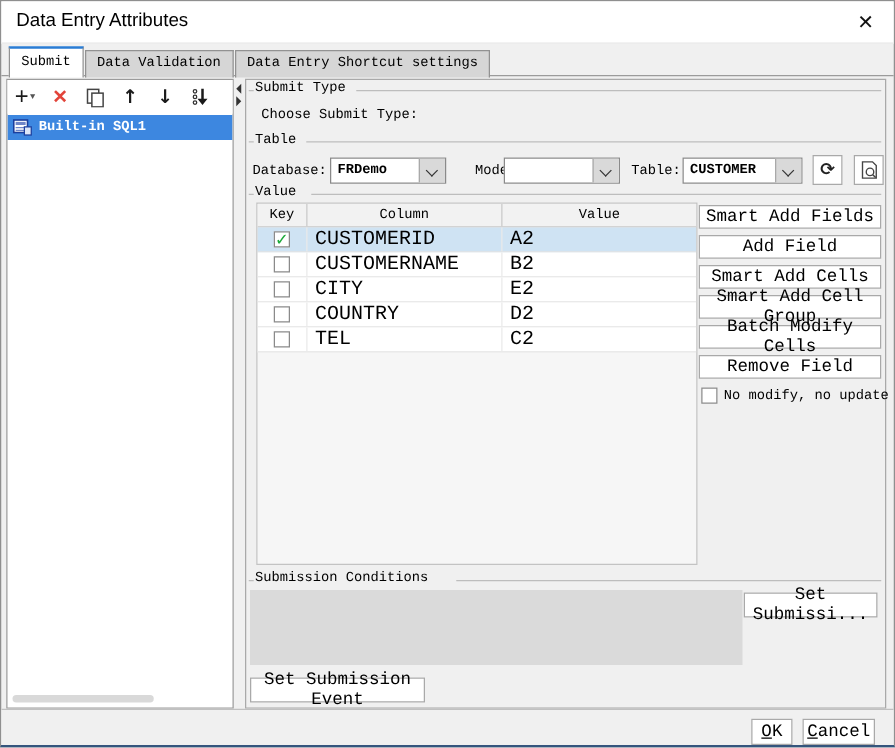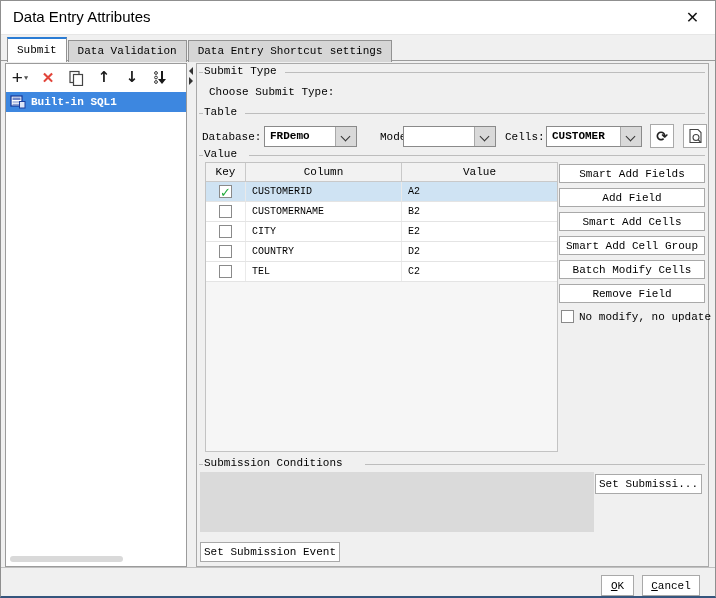--- a/index.html
+++ b/index.html
@@ -66,30 +66,30 @@
             display:flex; align-items:center; justify-content:center; }
   .icon-refresh { font-family:"DejaVu Sans", sans-serif; font-size:14px; font-weight:bold; color:#222; line-height:1; }
 
   
   .vtable { position:absolute; left:8px; top:98px; width:353px; height:290px; background:#f6f6f6; border:1px solid #c3c3c3; overflow:hidden; }
   .vt-header { display:flex; height:19px; background:#f2f2f2; border-bottom:1px solid #c9c9c9; }
   .vt-header .hcell { font-size:11px; text-align:center; line-height:18px; border-right:1px solid #c9c9c9; }
   .vt-header .hcell:last-child { border-right:none; }
   .vt-row { display:flex; height:20px; background:#ffffff; border-bottom:1px solid #e4e4e4; }
   .vt-row.selected { background:#cfe3f3; }
-  .vt-cell { font-size:10px; line-height:19px; padding-left:6px; border-right:1px solid #eaeaea; overflow:hidden; white-space:nowrap; }
+  .vt-cell { font-size:16px; line-height:19px; padding-left:6px; border-right:1px solid #eaeaea; overflow:hidden; white-space:nowrap; }
   .vt-cell.key { display:flex; align-items:center; justify-content:center; padding-left:0; }
   .col-key { width:40px; } .col-column { width:156px; } .col-value { flex:1; border-right:none; }
 
   .checkbox { width:13px; height:13px; background:#ffffff; border:1px solid #8a8a8a; position:relative; }
   .checkbox.checked::after { content:"✓"; position:absolute; left:0px; top:-3px; font-family:"DejaVu Sans", sans-serif;
         font-size:13px; font-weight:bold; color:#1faa3c; }
 
   
-  .btn { background:#ffffff; border:1px solid #a9a9a9; font-family:"Liberation Mono", monospace; font-size:11px;
+  .btn { background:#ffffff; border:1px solid #a9a9a9; font-family:"Liberation Mono", monospace; font-size:14px;
          text-align:center; color:#000; display:flex; align-items:center; justify-content:center; }
   .side-btn { position:absolute; left:362px; width:146px; height:19px; }
   .nomod { position:absolute; left:364px; top:246px; display:flex; align-items:center; }
   .nomod .lbl-inline { margin-left:5px; font-size:11px; white-space:nowrap; }
 
   
   .cond-box { position:absolute; left:3px; top:408px; width:394px; height:60px; background:#dadada; }
   .btn-setcond { position:absolute; left:398px; top:410px; width:107px; height:20px; }
   .btn-setevent { position:absolute; left:3px; top:478px; width:140px; height:20px; }
 
@@ -189,21 +189,21 @@
       <div class="cb-value">FRDemo</div>
       <div class="cb-arrow"></div>
     </div>
 
     <div class="lbl" style="left:183px; top:67px;">Mode:</div>
     <div class="combo" style="left:206px; top:62px; width:93px;">
       <div class="cb-value"></div>
       <div class="cb-arrow"></div>
     </div>
 
-    <div class="lbl" style="left:308px; top:67px;">Cells:</div>
+    <div class="lbl" style="left:308px; top:67px;">Table:</div>
     <div class="combo" style="left:349px; top:62px; width:96px;">
       <div class="cb-value">CUSTOMER</div>
       <div class="cb-arrow"></div>
     </div>
 
     <div class="sq-btn" style="left:453px; top:60px;">
       <span class="icon-refresh">⟳</span>
     </div>
     <div class="sq-btn" style="left:486px; top:60px;">
       <span>

